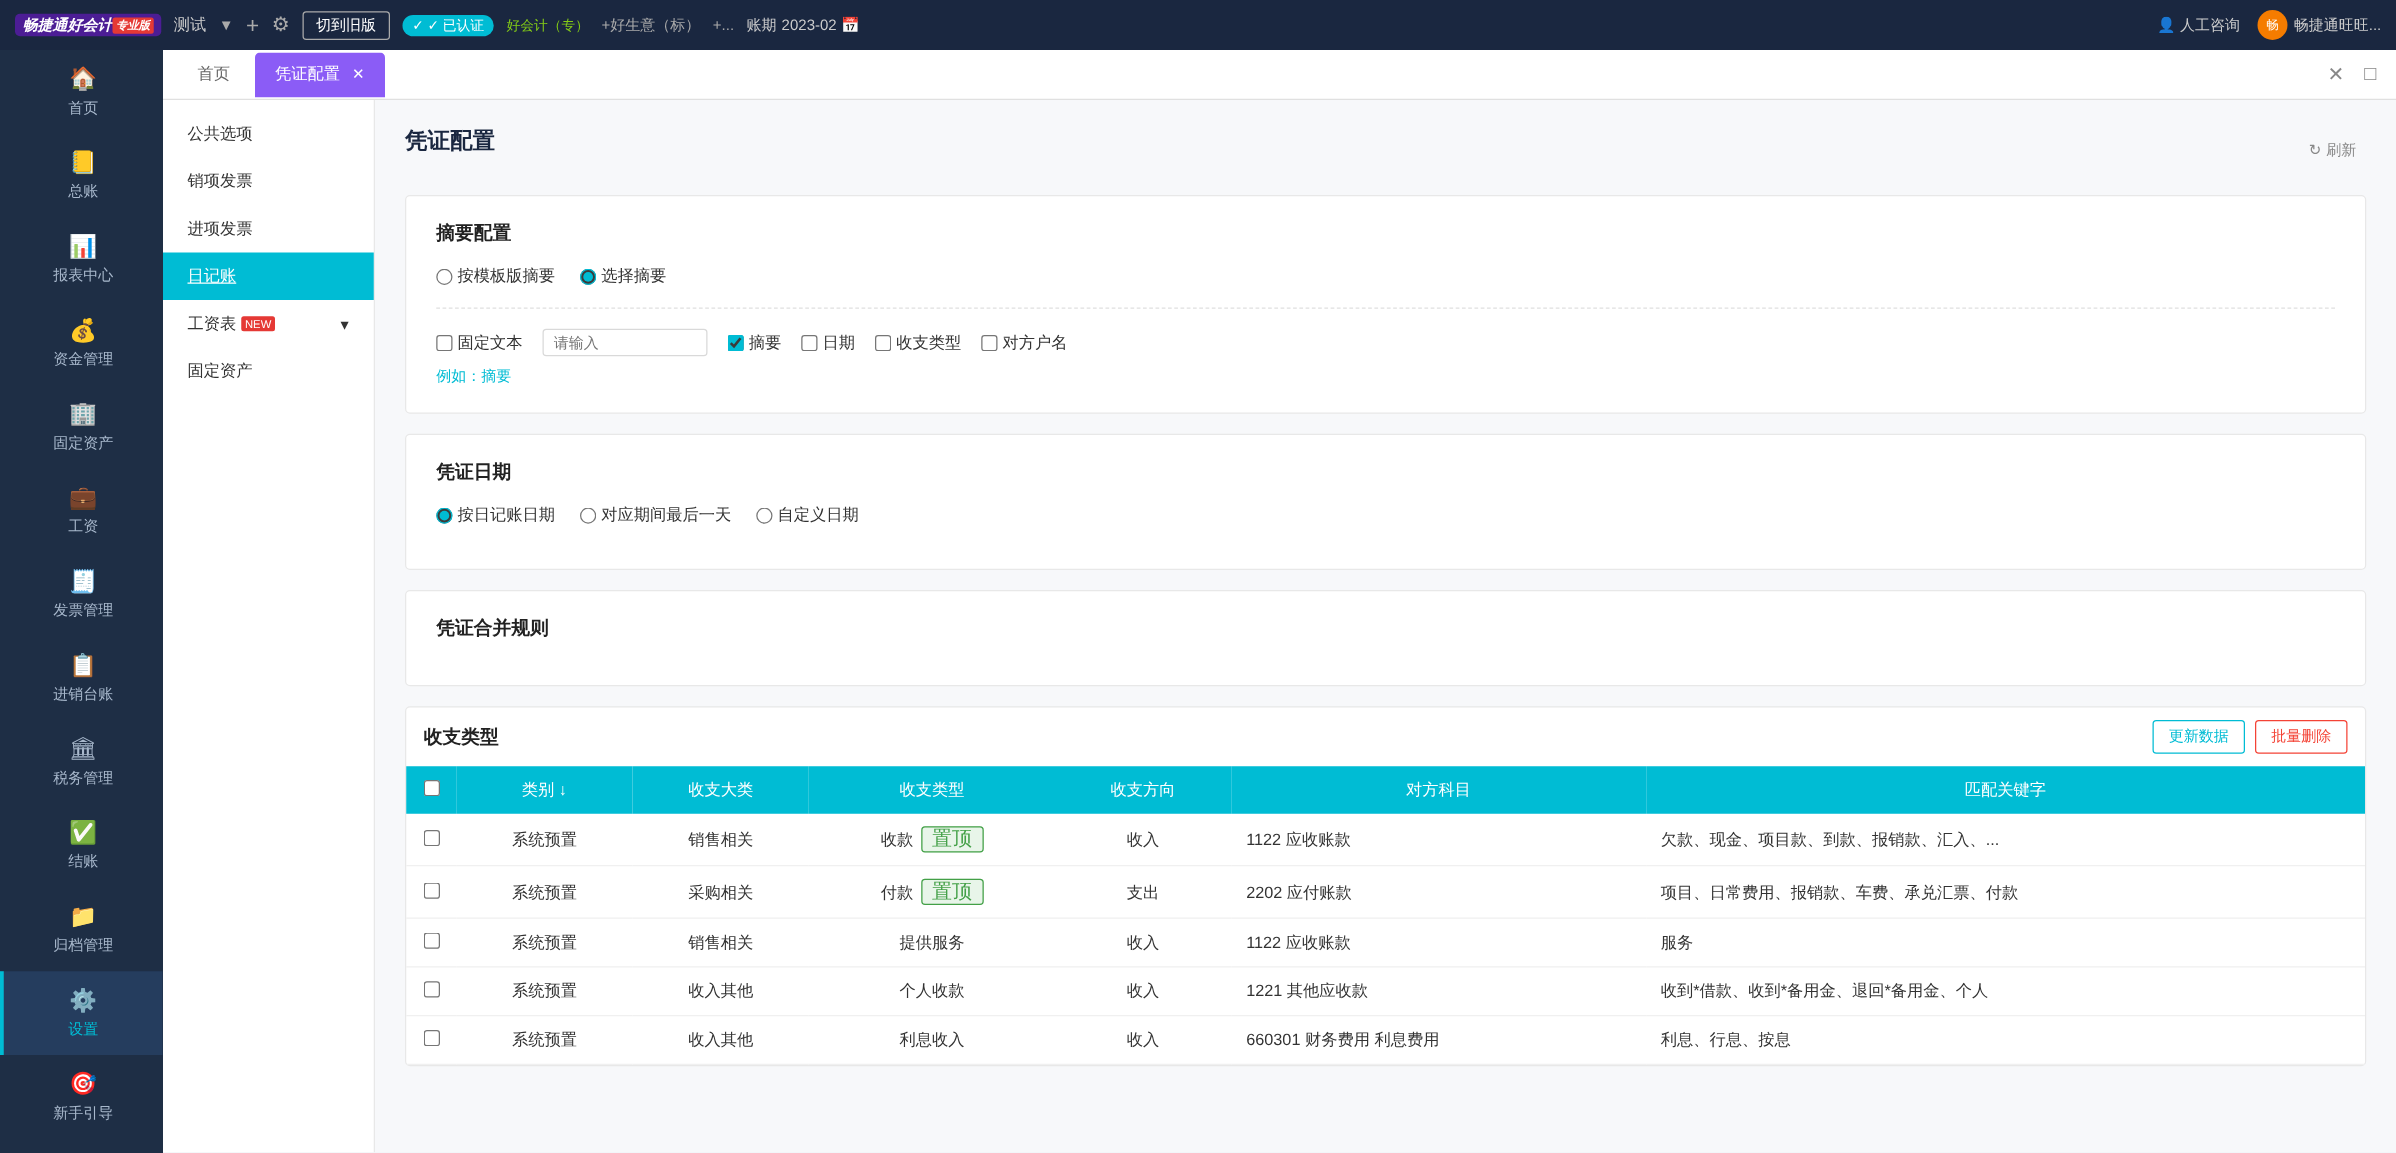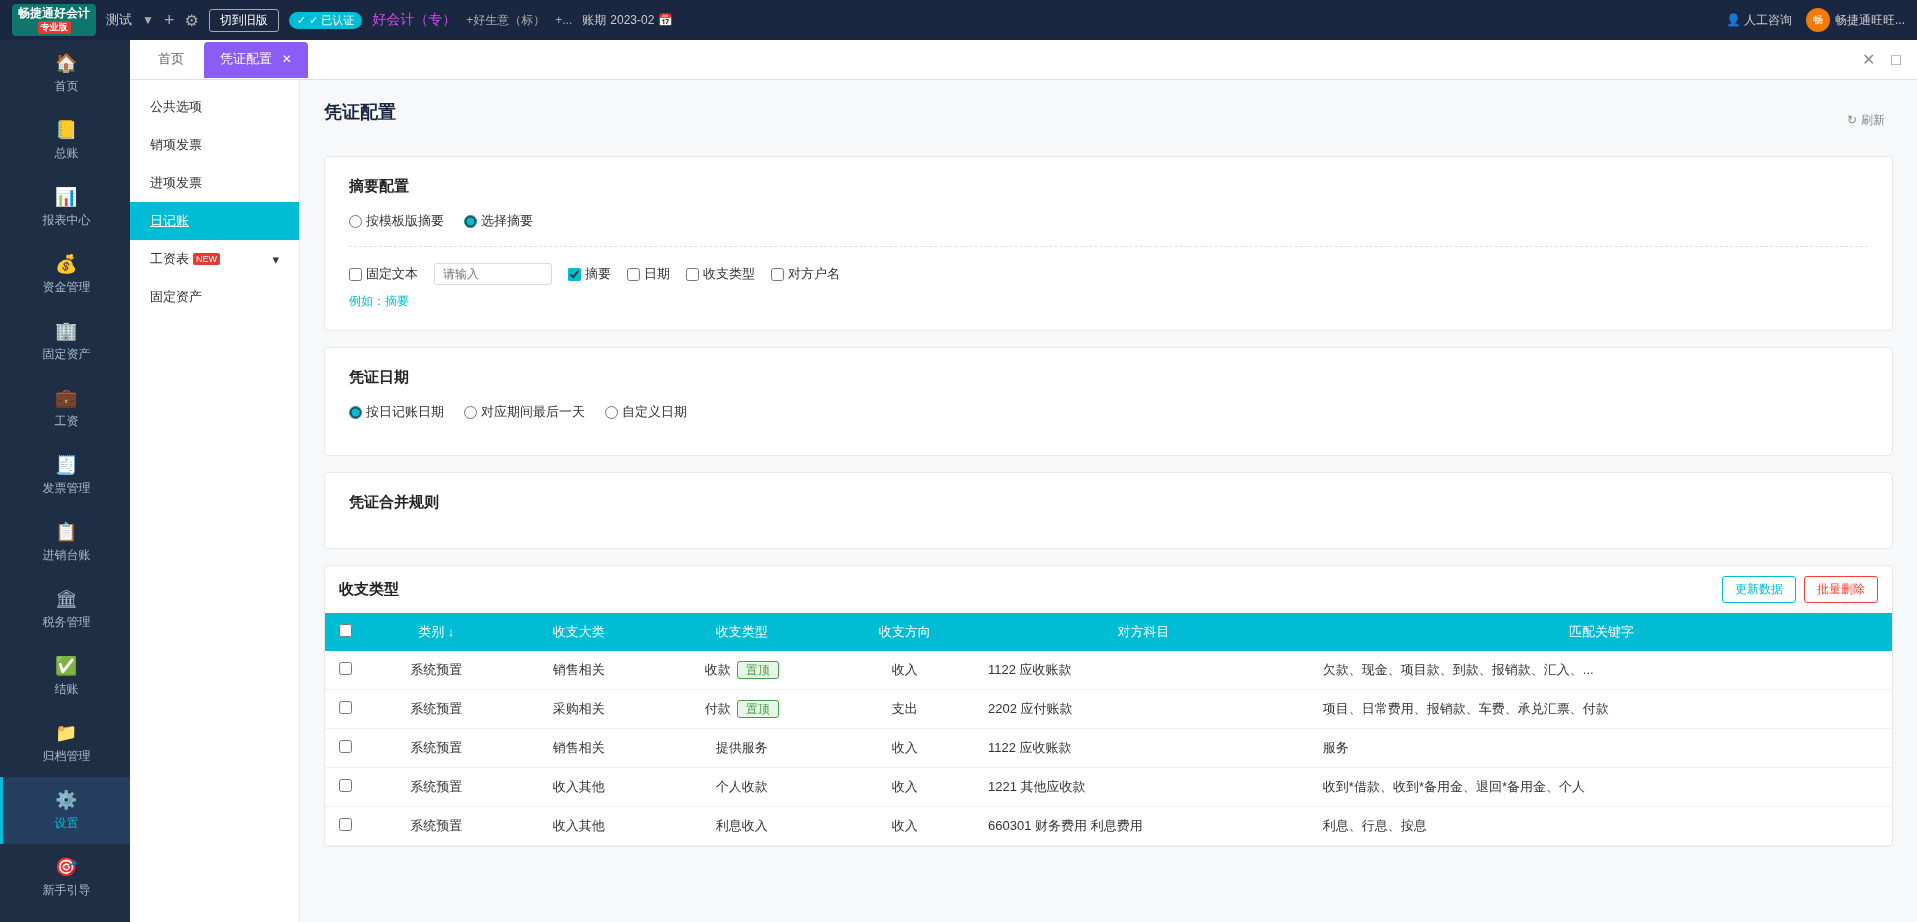--- a/index.html
+++ b/index.html
@@ -12,31 +12,32 @@
       display: flex;
       align-items: center;
       padding: 0 12px;
       color: #fff;
       gap: 10px;
       position: fixed;
       top: 0; left: 0; right: 0;
       z-index: 100;
     }
     .top-bar-logo {
-      background: #0f766e;
+      background: #4c1d95;
       border-radius: 4px;
       padding: 2px 6px;
       font-size: 12px;
       font-weight: bold;
       color: #fff;
       display: flex;
-      flex-direction: column;
+      flex-direction: row;
       align-items: center;
       line-height: 1.2;
       min-width: 80px;
+      font-style: italic;
     }
     .top-bar-logo .sub { font-size: 9px; background: #e53935; padding: 1px 3px; border-radius: 2px; margin-top: 1px; }
     .top-bar-company { color: #ccc; font-size: 13px; }
     .top-bar-arrow { color: #aaa; font-size: 12px; cursor: pointer; }
     .top-bar-btn {
       border: 1px solid #aaa;
       background: transparent;
       color: #fff;
       padding: 2px 10px;
       border-radius: 3px;
@@ -178,21 +179,21 @@
     .checkbox-group { display: flex; align-items: center; gap: 16px; margin-bottom: 8px; }
     .checkbox-label { display: flex; align-items: center; gap: 4px; cursor: pointer; font-size: 13px; color: #333; }
     .checkbox-label input[type="checkbox"] { accent-color: #00bcd4; cursor: pointer; }
 
     .text-input {
       border: 1px solid #d9d9d9;
       border-radius: 3px;
       padding: 3px 8px;
       font-size: 12px;
       color: #999;
-      width: 118px;
+      width: 132px;
       outline: none;
     }
 
     .example-text { font-size: 12px; color: #00bcd4; margin-top: 4px; }
 
     .dashed-divider { border: none; border-top: 1px dashed #e0e0e0; margin: 16px 0; }
 
     
     .table-section { background: #fff; border-radius: 4px; border: 1px solid #e8e8e8; }
     .table-header-row { display: flex; justify-content: space-between; align-items: center; padding: 10px 14px; }
@@ -217,21 +218,21 @@
       cursor: pointer;
     }
 
     table { width: 100%; border-collapse: collapse; }
     thead tr { background: #00bcd4; }
     thead th { color: #fff; padding: 10px 12px; text-align: center; font-size: 13px; font-weight: normal; }
     tbody tr { border-bottom: 1px solid #f0f0f0; }
     tbody td { padding: 10px 12px; text-align: center; font-size: 13px; color: #333; }
     .td-left { text-align: left; }
 
-    .badge-green { background: #e8f5e9; color: #43a047; border: 1px solid #43a047; border-radius: 3px; padding: 1px 8px; font-size: 12px; cursor: pointer; }
+    .badge-green { background: #e8f5e9; color: #43a047; border: 1px solid #43a047; border-radius: 3px; padding: 1px 8px; font-size: 16px; cursor: pointer; }
 
     .refresh-btn { 
       float: right; 
       font-size: 12px; 
       color: #888; 
       cursor: pointer; 
       display: flex; 
       align-items: center; 
       gap: 4px;
       padding: 4px 8px;
@@ -254,21 +255,21 @@
   </div>
   <span class="top-bar-company">测试</span>
   <span class="top-bar-arrow">▼</span>
   <span style="color:#aaa;font-size:18px;cursor:pointer">+</span>
   <span style="color:#aaa;font-size:16px;cursor:pointer">⚙</span>
   <button class="top-bar-btn">切到旧版</button>
   <div class="top-bar-tag">
     <span class="check">✓</span>
     <span>✓ 已认证</span>
   </div>
-  <span style="color:#d946ef;font-size:14px">好会计（专）</span>
+  <span style="color:#84cc16;font-size:11px">好会计（专）</span>
   <span style="color:#aaa;font-size:12px">+好生意（标）</span>
   <span style="color:#aaa;font-size:12px">+...</span>
   <div class="top-bar-period">
     <span>账期</span>
     <span>2023-02</span>
     <span style="cursor:pointer">📅</span>
   </div>
   <div class="top-bar-right">
     <div class="service">
       <span>👤</span>

